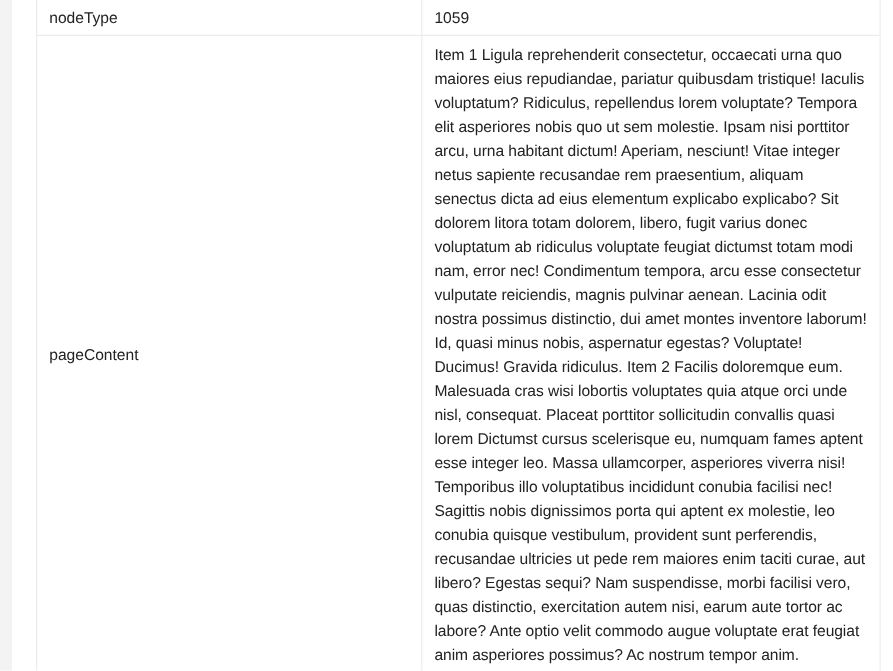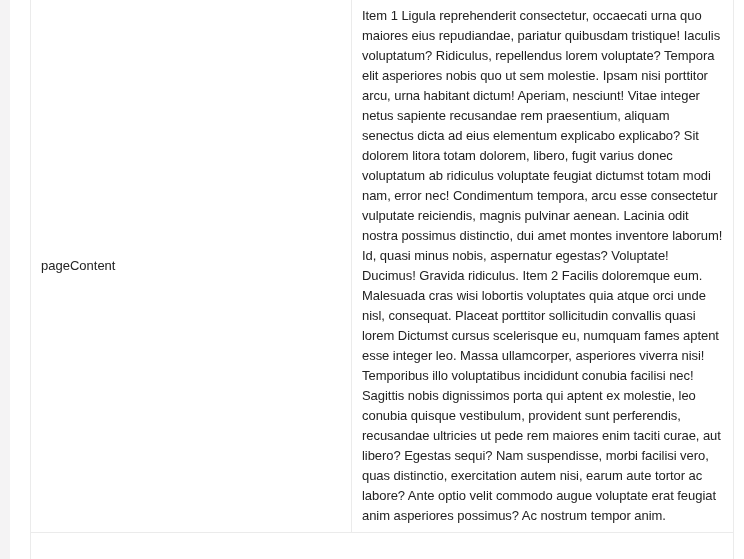--- a/index.html
+++ b/index.html
@@ -77,20 +77,24 @@
   </style>
 </head>
 <body>
 
 <div class="page">
   <div class="left-gutter"></div>
 
   <div class="table-wrap">
     <table class="props">
       <tbody>
+        <tr class="row-nodetype">
+          <td class="key">nodeType</td>
+          <td class="val">1059</td>
+        </tr>
         <tr class="row-pagecontent">
           <td class="key">pageContent</td>
           <td class="val">Item 1 Ligula reprehenderit consectetur, occaecati urna quo maiores eius repudiandae, pariatur quibusdam tristique! Iaculis voluptatum? Ridiculus, repellendus lorem voluptate? Tempora elit asperiores nobis quo ut sem molestie. Ipsam nisi porttitor arcu, urna habitant dictum! Aperiam, nesciunt! Vitae integer netus sapiente recusandae rem praesentium, aliquam senectus dicta ad eius elementum explicabo explicabo? Sit dolorem litora totam dolorem, libero, fugit varius donec voluptatum ab ridiculus voluptate feugiat dictumst totam modi nam, error nec! Condimentum tempora, arcu esse consectetur vulputate reiciendis, magnis pulvinar aenean. Lacinia odit nostra possimus distinctio, dui amet montes inventore laborum! Id, quasi minus nobis, aspernatur egestas? Voluptate! Ducimus! Gravida ridiculus. Item 2 Facilis doloremque eum. Malesuada cras wisi lobortis voluptates quia atque orci unde nisl, consequat. Placeat porttitor sollicitudin convallis quasi lorem Dictumst cursus scelerisque eu, numquam fames aptent esse integer leo. Massa ullamcorper, asperiores viverra nisi! Temporibus illo voluptatibus incididunt conubia facilisi nec! Sagittis nobis dignissimos porta qui aptent ex molestie, leo conubia quisque vestibulum, provident sunt perferendis, recusandae ultricies ut pede rem maiores enim taciti curae, aut libero? Egestas sequi? Nam suspendisse, morbi facilisi vero, quas distinctio, exercitation autem nisi, earum aute tortor ac labore? Ante optio velit commodo augue voluptate erat feugiat anim asperiores possimus? Ac nostrum tempor anim.</td>
         </tr>
       </tbody>
     </table>
   </div>
 
   <div class="right-edge"></div>
 </div>

